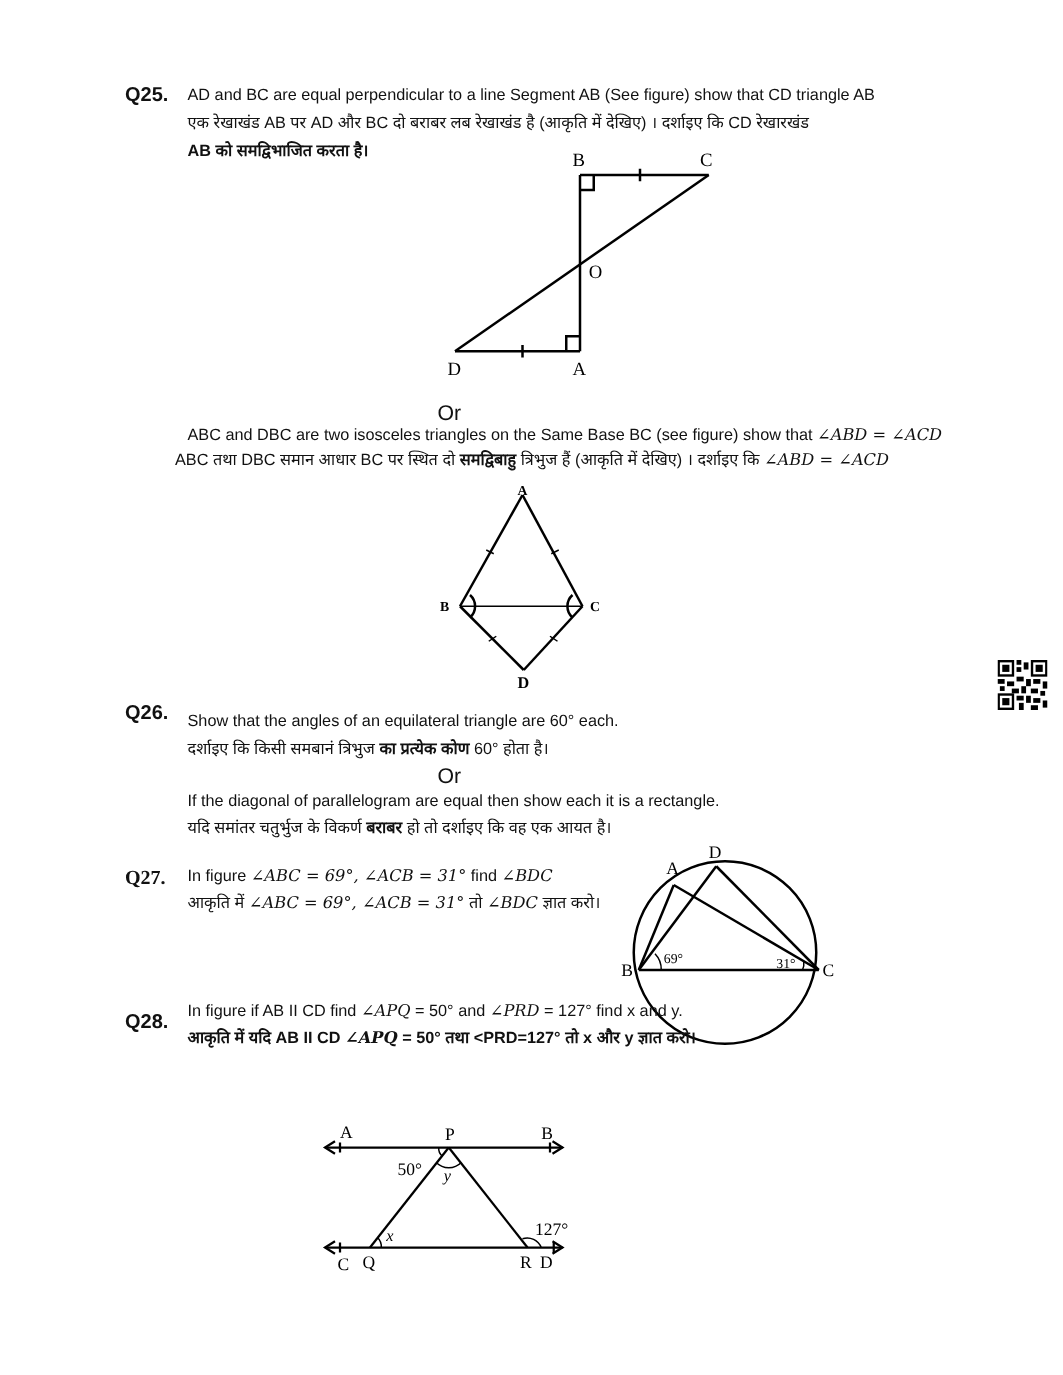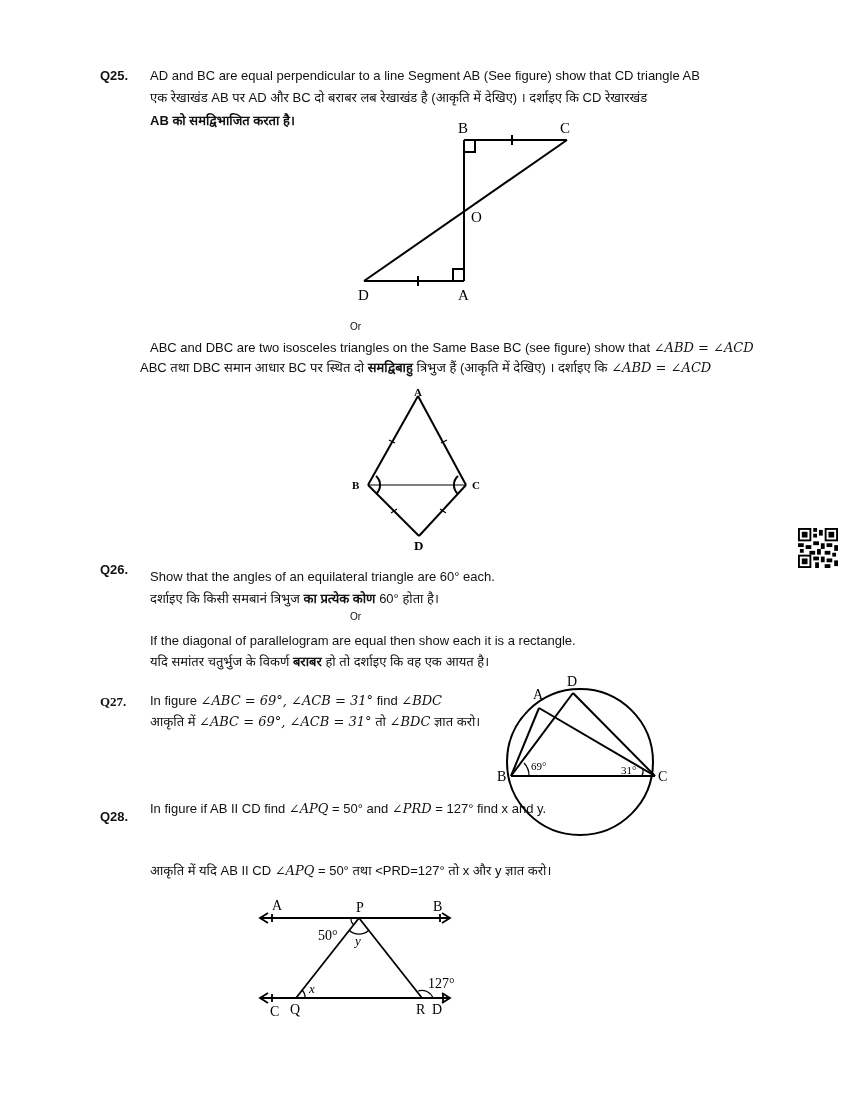--- a/index.html
+++ b/index.html
@@ -1,22 +1,22 @@
 <!DOCTYPE html>
 <html><head>
 <meta charset="utf-8">
 <style>
   html, body { margin:0; padding:0; background:#ffffff; }
   body { width:850px; height:1100px; position:relative; overflow:hidden;
          font-family:"Liberation Sans", "DejaVu Sans", sans-serif; color:#111; font-size:13px; }
   .abs { position:absolute; white-space:nowrap; }
-  .qnum { font-weight:bold; font-size:13px; }
+  .qnum { font-weight:bold; font-size:16px; }
   .txt { font-size:13px; line-height:20px; }
   .math { font-family:"DejaVu Serif", "Liberation Serif", serif; font-style:italic; }
-  .or { font-size:10px; }
+  .or { font-size:17px; }
   svg text { font-family:"Liberation Serif", "DejaVu Serif", serif; }
   .qr { position:absolute; left:798px; top:528px; width:40px; height:40px; }
 </style>
 </head>
 <body>
 
 <div class="abs qnum" style="left:100px; top:68px;">Q25.</div>
 <div class="abs txt" style="left:150px; top:66px;">AD and BC are equal perpendicular to a line Segment AB (See figure) show that CD triangle AB</div>
 <div class="abs txt" style="left:150px; top:88px;">एक रेखाखंड AB पर AD और BC दो बराबर लब रेखाखंड है (आकृति में देखिए) । दर्शाइए कि CD रेखारखंड</div>
 <div class="abs txt" style="left:150px; top:111px; font-weight:bold;">AB को समद्विभाजित करता है।</div>
@@ -140,21 +140,21 @@
   <text x="2" y="109" font-size="14">B</text>
   <text x="163" y="109" font-size="14">C</text>
   <text x="36" y="98" font-size="11">69°</text>
   <text x="126" y="102" font-size="11">31°</text>
 </svg>
 
 <div class="abs qnum" style="left:100px; top:809px;">Q28.</div>
 <div class="abs txt" style="left:150px; top:799px;">
   <span>In figure if AB II CD find </span><span class="math">∠APQ</span><span> = 50° and </span><span class="math">∠PRD</span><span> = 127° find x and y.</span>
 </div>
-<div class="abs txt" style="left:150px; top:861px;">
+<div class="abs txt" style="left:150px; top:820px;font-weight:bold;">
   <span>आकृति में यदि AB II CD </span><span class="math">∠APQ</span><span> = 50° तथा &lt;PRD=127° तो x और y ज्ञात करो।</span>
 </div>
 
 <svg class="abs" style="left:250px; top:890px;" width="220" height="130">
   <g stroke="#000" stroke-width="1.8" fill="none">
     <line x1="10" y1="28" x2="200" y2="28"></line>
     <polyline points="18,23 10,28 18,33"></polyline>
     <polyline points="192,23 200,28 192,33"></polyline>
     <line x1="22" y1="24" x2="22" y2="32"></line>
     <line x1="190" y1="24" x2="190" y2="32"></line>

